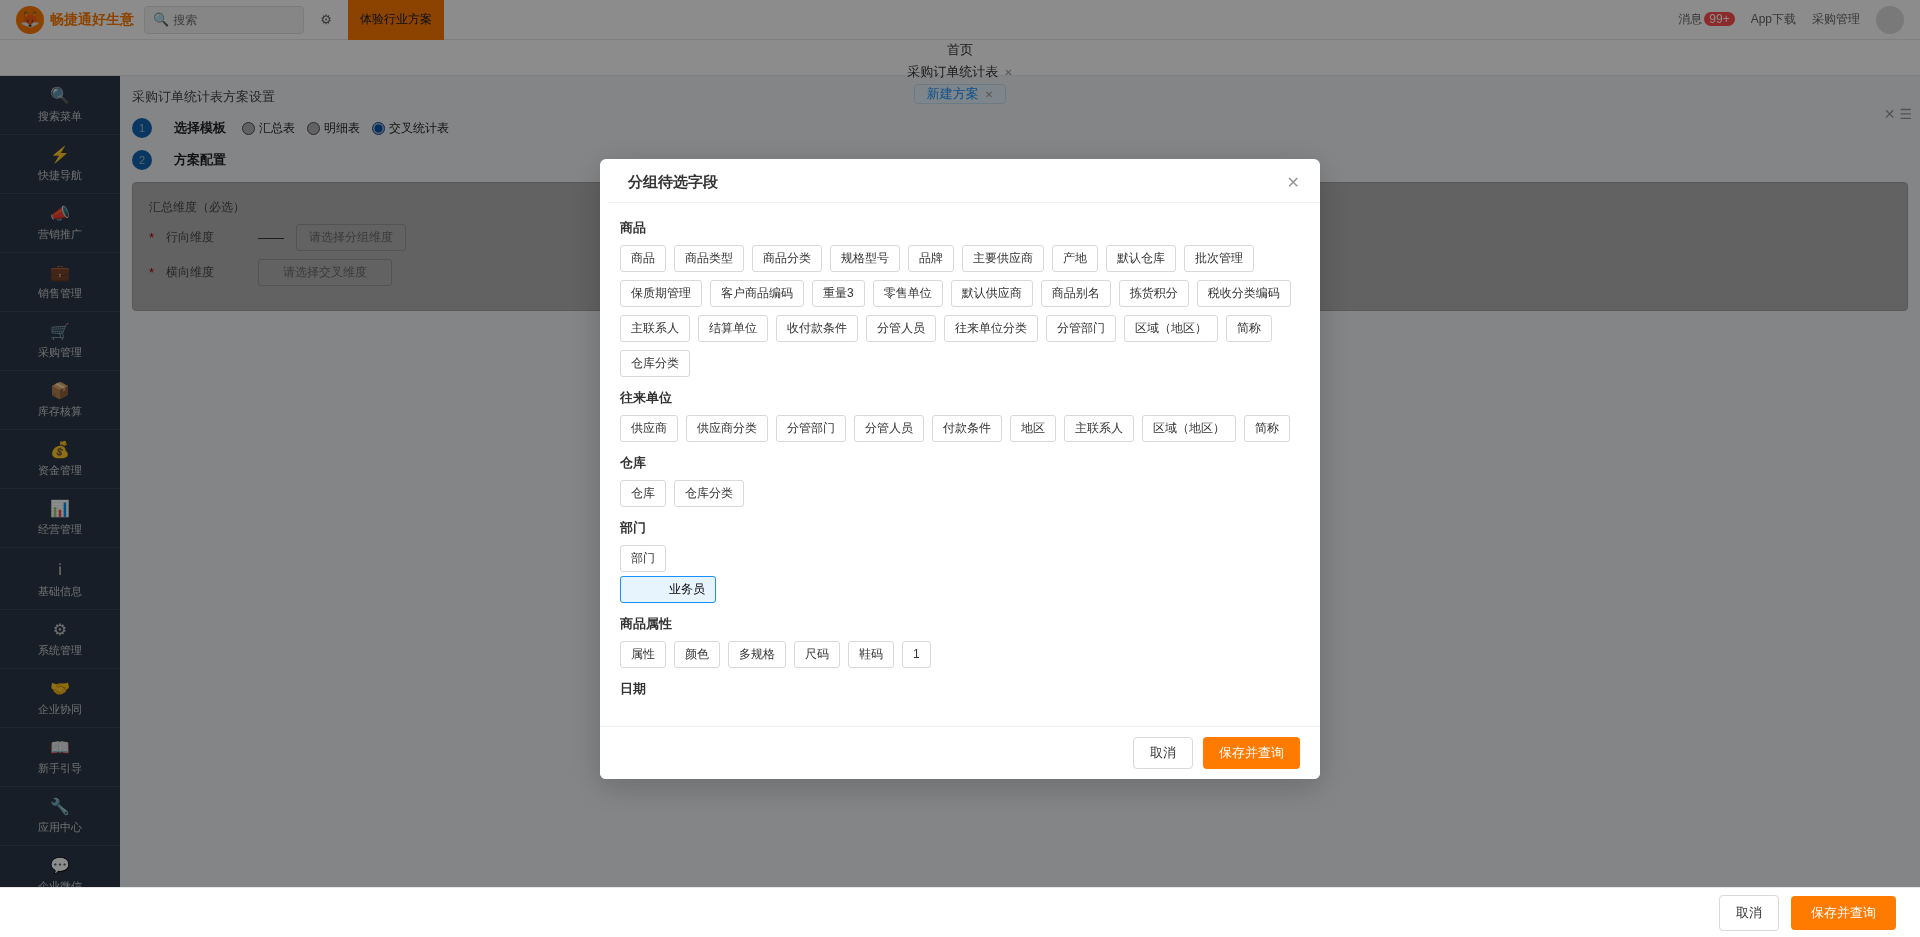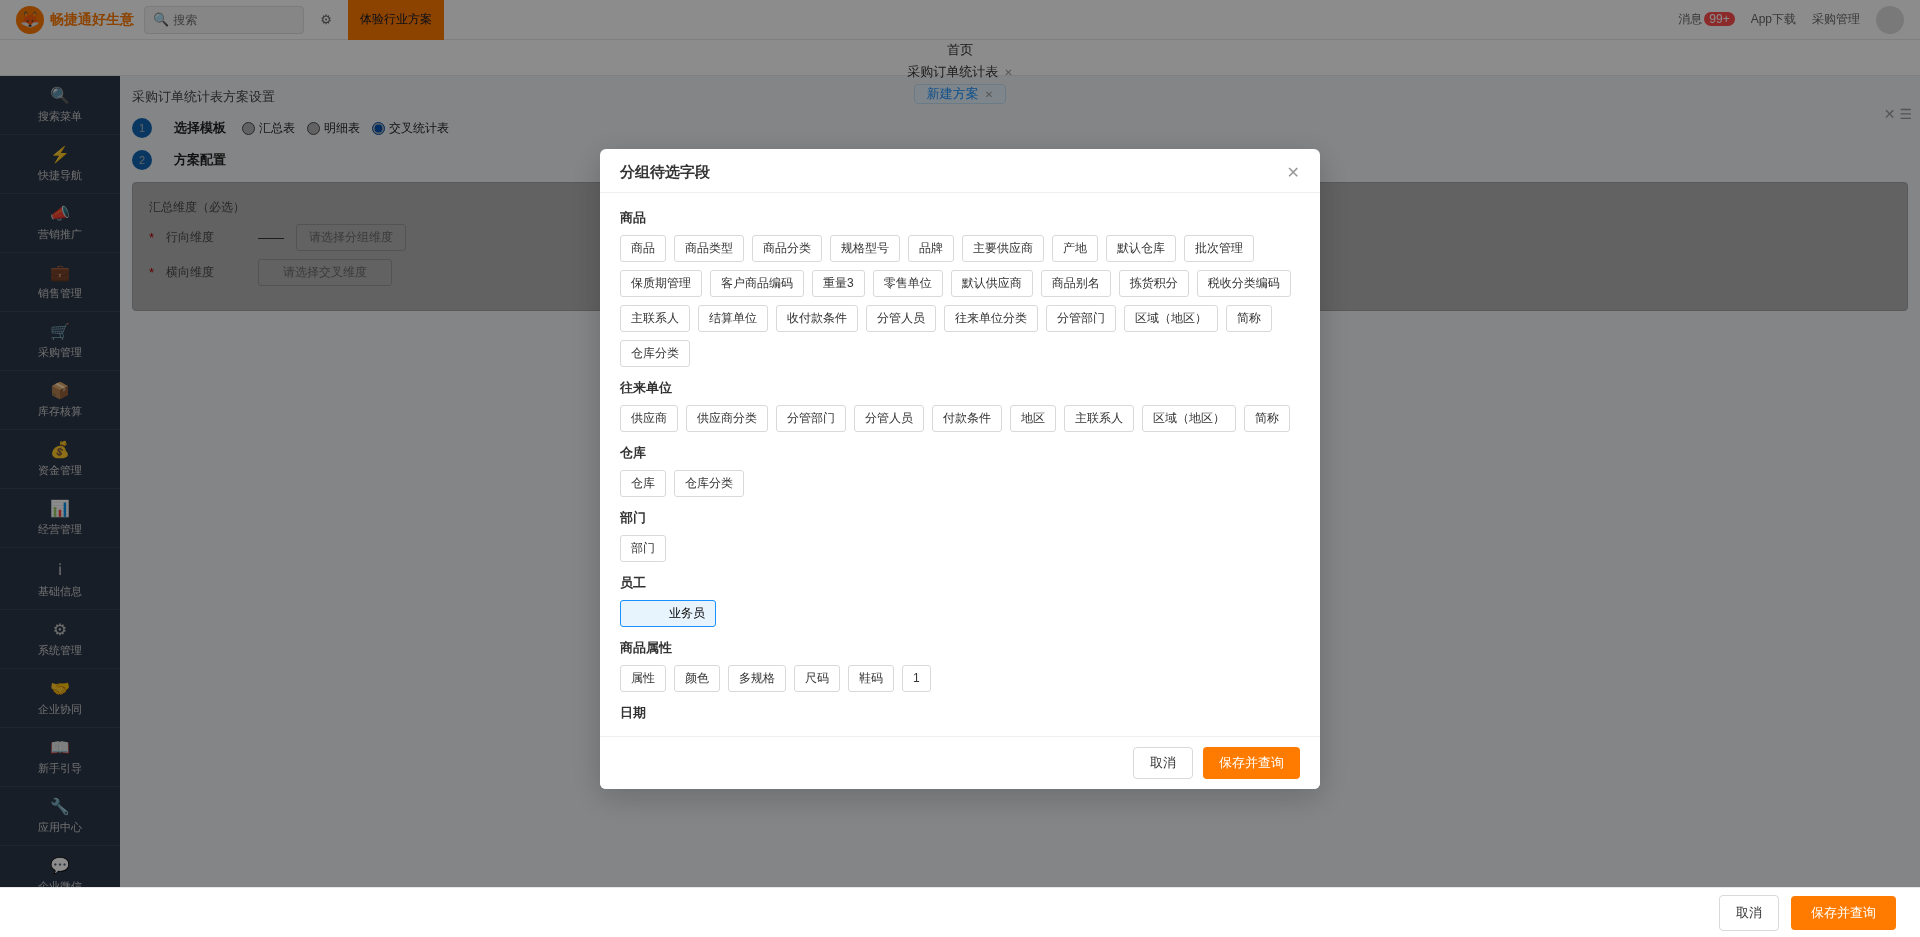--- a/index.html
+++ b/index.html
@@ -109,20 +109,21 @@
       max-height: 640px;
       display: flex;
       flex-direction: column;
       overflow: hidden;
       box-shadow: 0 8px 32px rgba(0,0,0,0.2);
     }
     .modal-header {
       display: flex; align-items: center; justify-content: space-between;
       padding: 14px 20px 10px;
       border-bottom: 1px solid #f0f0f0;
+      margin-left: 8px;
     }
     .modal-title { font-size: 15px; font-weight: bold; color: #333; }
     .modal-close { cursor: pointer; color: #999; font-size: 16px; }
     .modal-body { flex: 1; overflow-y: auto; padding: 16px 20px; }
     .modal-footer {
       display: flex; justify-content: flex-end; gap: 10px;
       padding: 10px 20px;
       border-top: 1px solid #f0f0f0;
       background: #fff;
     }
@@ -369,21 +370,20 @@
       <div class="field-tags">
         <button class="field-tag">仓库</button>
         <button class="field-tag">仓库分类</button>
       </div>
 
       <div class="field-section-title">部门</div>
       <div class="field-tags">
         <button class="field-tag">部门</button>
       </div>
 
-      <div class="field-section-title">员工</div>
       <div class="field-tags">
         <button class="field-tag selected">业务员</button>
       </div>
 
       <div class="field-section-title">商品属性</div>
       <div class="field-tags">
         <button class="field-tag">属性</button>
         <button class="field-tag">颜色</button>
         <button class="field-tag">多规格</button>
         <button class="field-tag">尺码</button>

